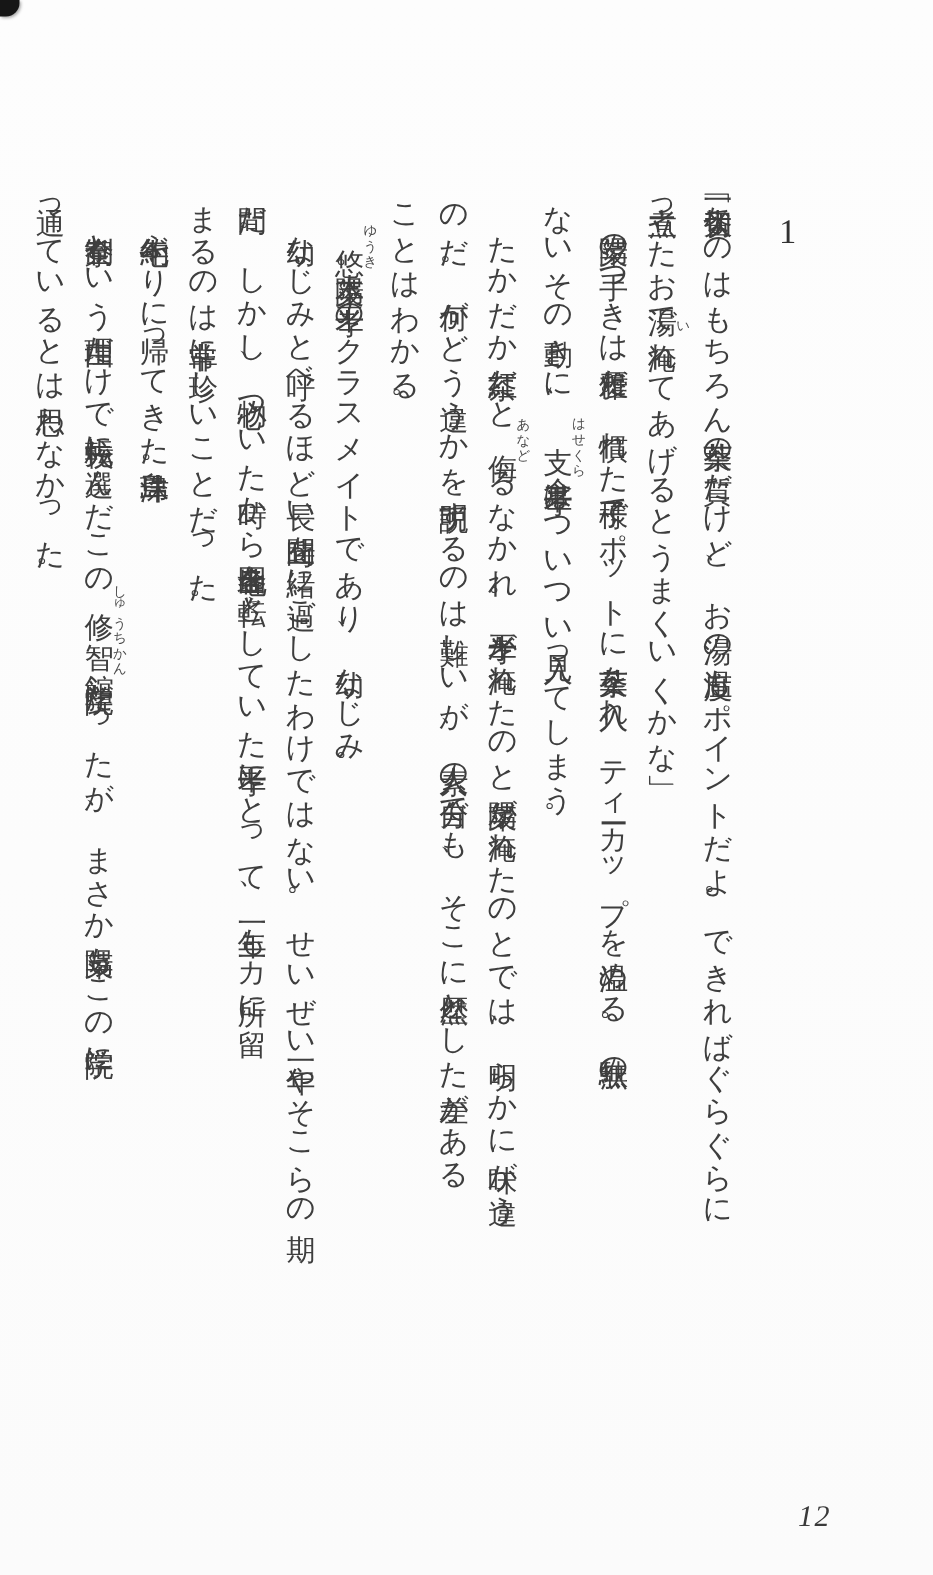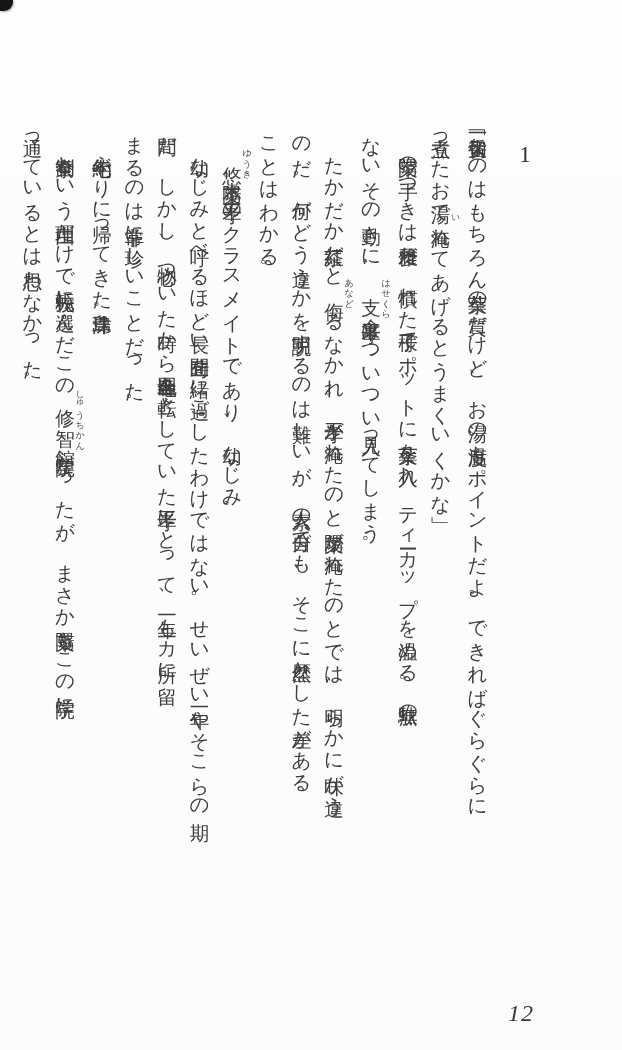--- a/index.html
+++ b/index.html
@@ -58,22 +58,22 @@
   ruby { ruby-position: over; }
   rt {
     font-size: 9px;
     line-height: 1;
     color: #4a4a4a;
     letter-spacing: 0;
   }
   .page-number {
     position: absolute;
     top: 1000px;
-    left: 508px;
-    font-size: 24px;
+    left: 532px;
+    font-size: 20px;
     font-style: italic;
     letter-spacing: 1px;
     color: #3a3a3a;
   }
 </style>
 </head>
 <body>
 
 <div class="page">
   <div class="corner-artifact"></div>

